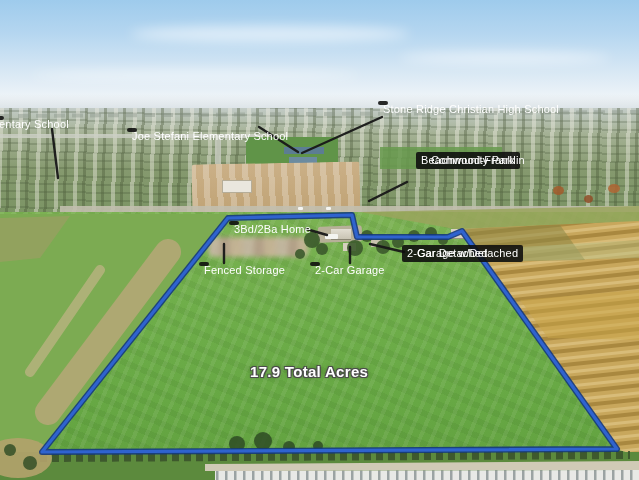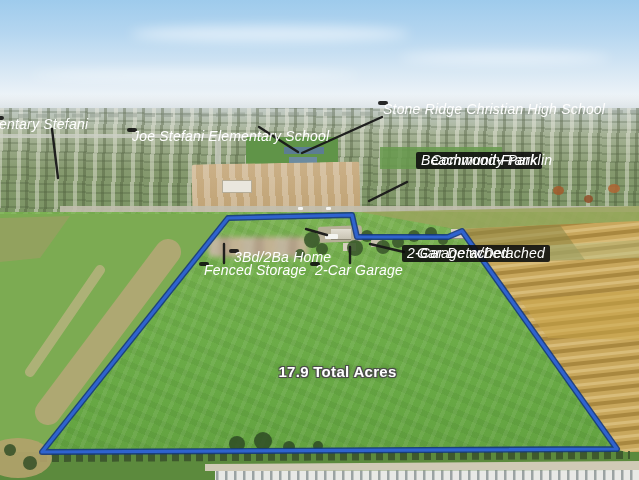--- a/index.html
+++ b/index.html
@@ -58,32 +58,32 @@
   .garage-b{left:343px;top:243px;width:13px;height:8px;background:#d6d0bf;}
   .shed{left:371px;top:240px;width:11px;height:7px;background:#cac3ae;}
   .det-garage{left:451px;top:229px;width:17px;height:10px;background:#d9d3c6;border-bottom:1px solid #9a947f;}
   .blur-patch{left:208px;top:237px;width:100px;height:20px;border-radius:6px;opacity:.9;filter:blur(2.5px);
     background:repeating-linear-gradient(90deg,#c9b7a6 0 12px,#b99f8e 12px 22px,#cbb49b 22px 34px);}
 
   
   svg.overlay{left:0;top:0;width:639px;height:480px;}
 
   
-  .tag{background:rgba(12,12,12,.88);color:#fff;font-size:14px;line-height:13px;
-       padding:2px 5px;border-radius:2px;white-space:nowrap;letter-spacing:.2px;z-index:5;font-style:italic;}
+  .tag{background:rgba(12,12,12,.88);color:#fff;font-size:11px;line-height:13px;
+       padding:2px 5px;border-radius:2px;white-space:nowrap;letter-spacing:.2px;z-index:5;}
   .tag .l2{position:static;display:block;padding-left:10px;}
   .t-entary{left:-6px;top:116px;}
   .t-joe{left:127px;top:112px;margin-top:16px;}
   .t-stone{left:378px;top:101px;}
   .t-park{left:416px;top:152px;}
-  .t-home{left:229px;top:221px;margin-top:28px;}
+  .t-home{left:229px;top:221px;}
   .t-fenced{left:199px;top:262px;}
   .t-garage{left:310px;top:262px;}
   .t-detached{left:402px;top:245px;}
-  .acres{left:250px;top:363px;width:175px;text-align:center;z-index:5;
+  .acres{left:250px;top:363px;width:175px;text-align:left;z-index:5;
     color:#fff;font-size:15px;font-weight:bold;letter-spacing:.3px;
     text-shadow:-1px -1px 0 #4c4c4c,1px -1px 0 #4c4c4c,-1px 1px 0 #4c4c4c,1px 1px 0 #4c4c4c,0 0 4px rgba(0,0,0,.55);}
 </style>
 </head>
 <body>
 
 <div class="stage">
 
   <div class="sky"></div>
   <div class="cloud c1"></div>
@@ -192,21 +192,21 @@
       <line x1="382" y1="117" x2="302" y2="153"></line>
       <line x1="407" y1="182" x2="369" y2="201"></line>
       <line x1="306" y1="229" x2="327" y2="235"></line>
       <line x1="224" y1="263" x2="224" y2="244"></line>
       <line x1="350" y1="263" x2="350" y2="247"></line>
       <line x1="404" y1="252" x2="370" y2="244"></line>
     </g>
   </svg>
 
   <div class="tag t-entary">
-    <span>entary Stefani</span>
+    <span>entary School</span>
   </div>
   <div class="tag t-joe">
     <span>Joe Stefani Elementary School</span>
   </div>
   <div class="tag t-stone">
     <span>Stone Ridge Christian High School</span>
   </div>
   <div class="tag t-park">
     <span>Beachwood-Franklin</span>
     <span class="l2">Community Park</span>

